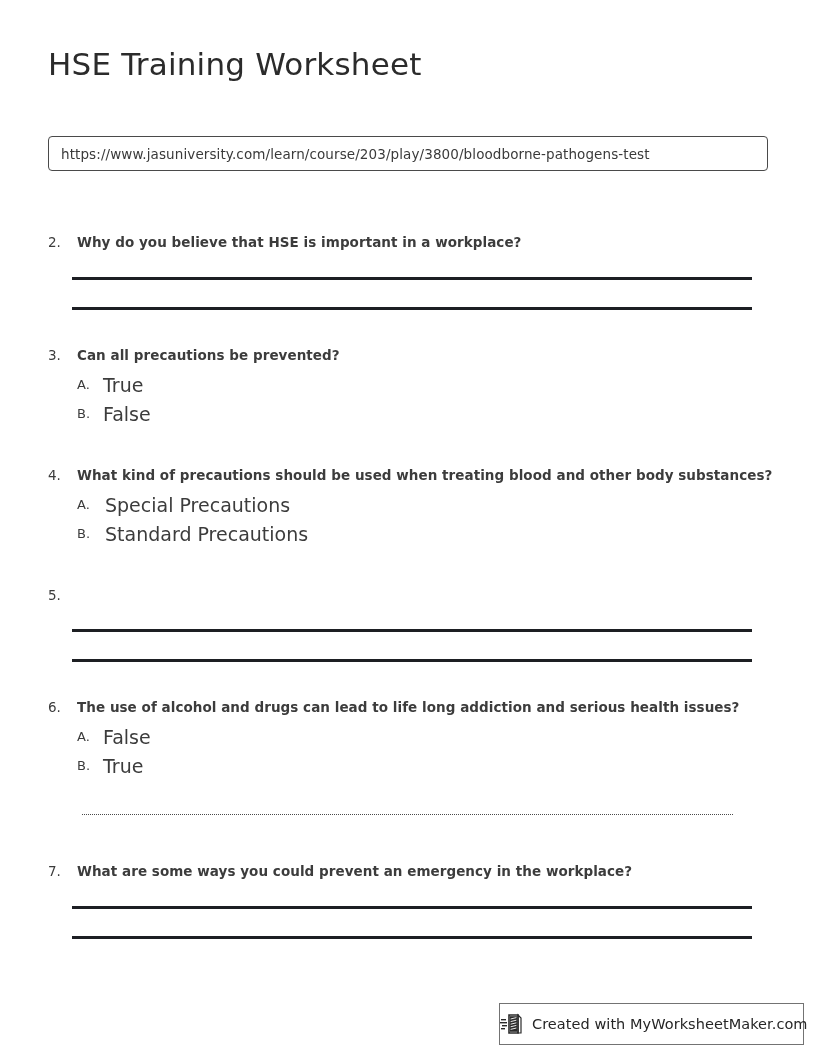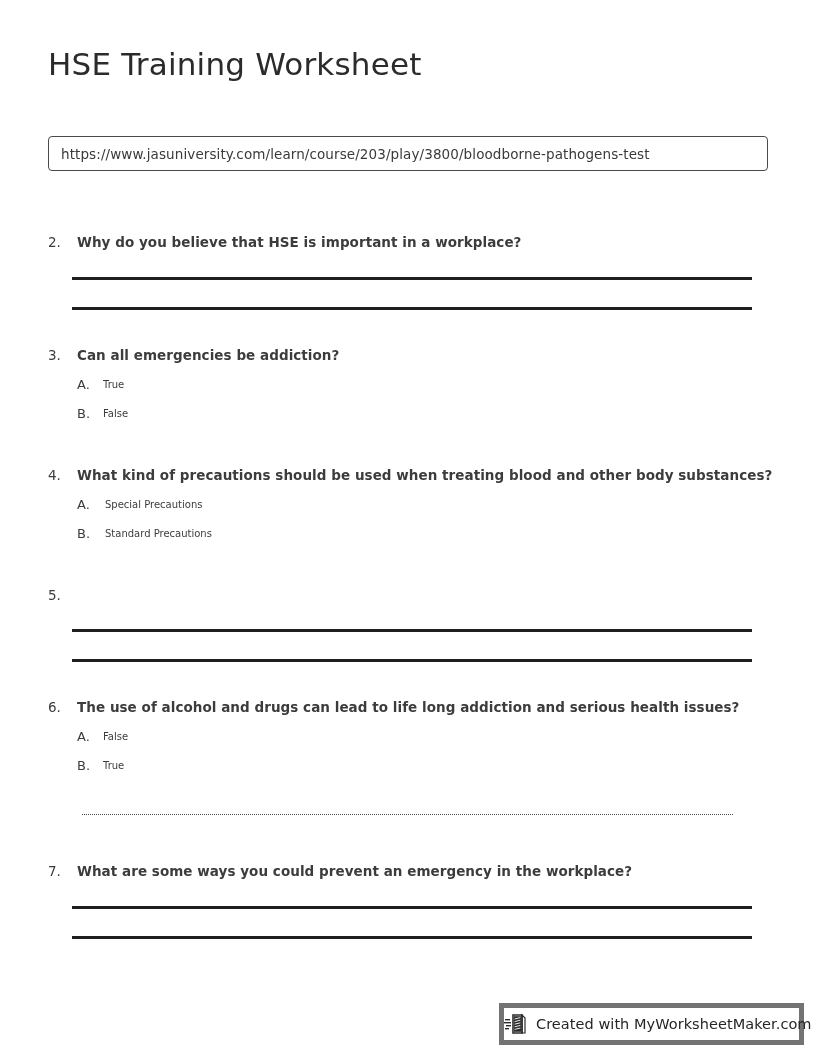--- a/index.html
+++ b/index.html
@@ -91,21 +91,21 @@
     display: flex;
     align-items: flex-start;
     height: 29px;
   }
   .opt-letter {
     font-size: 13px;
     color: #3c3c3c;
     line-height: 18px;
   }
   .opt-text {
-    font-size: 10px;
+    font-size: 19px;
     color: #3c3c3c;
     line-height: 18px;
     white-space: nowrap;
   }
   
   .indent-a .opt-letter { width: 29px; flex: 0 0 29px; margin-left: 29px; }
   .indent-a .opt-text   { margin-left: -3px; }
   
   .indent-b .opt-letter { width: 32px; flex: 0 0 32px; margin-left: 29px; }
   .indent-b .opt-text   { margin-left: -4px; }
@@ -132,21 +132,21 @@
   }
 
   
   .footer-badge {
     position: absolute;
     left: 499px;
     top: 1003px;
     width: 305px;
     height: 42px;
     box-sizing: border-box;
-    border: 5px solid #737373;
+    border: 1px solid #737373;
     background: #ffffff;
     display: flex;
     align-items: center;
   }
   .footer-icon {
     width: 22px;
     height: 24px;
     flex: 0 0 22px;
     margin-right: 10px;
     display: block;
@@ -176,21 +176,21 @@
     </div>
   </div>
   <div class="answer-lines" style="top:277px;">
     <div class="ans-line"></div>
     <div class="ans-line second"></div>
   </div>
 
   <div class="question" style="top:346px;">
     <div class="q-row">
       <span class="q-num">3.</span>
-      <span class="q-text">Can all emergencies be addiction?</span>
+      <span class="q-text">Can all precautions be prevented?</span>
     </div>
     <div class="options indent-a">
       <div class="option">
         <span class="opt-letter">A.</span>
         <span class="opt-text">True</span>
       </div>
       <div class="option">
         <span class="opt-letter">B.</span>
         <span class="opt-text">False</span>
       </div>

